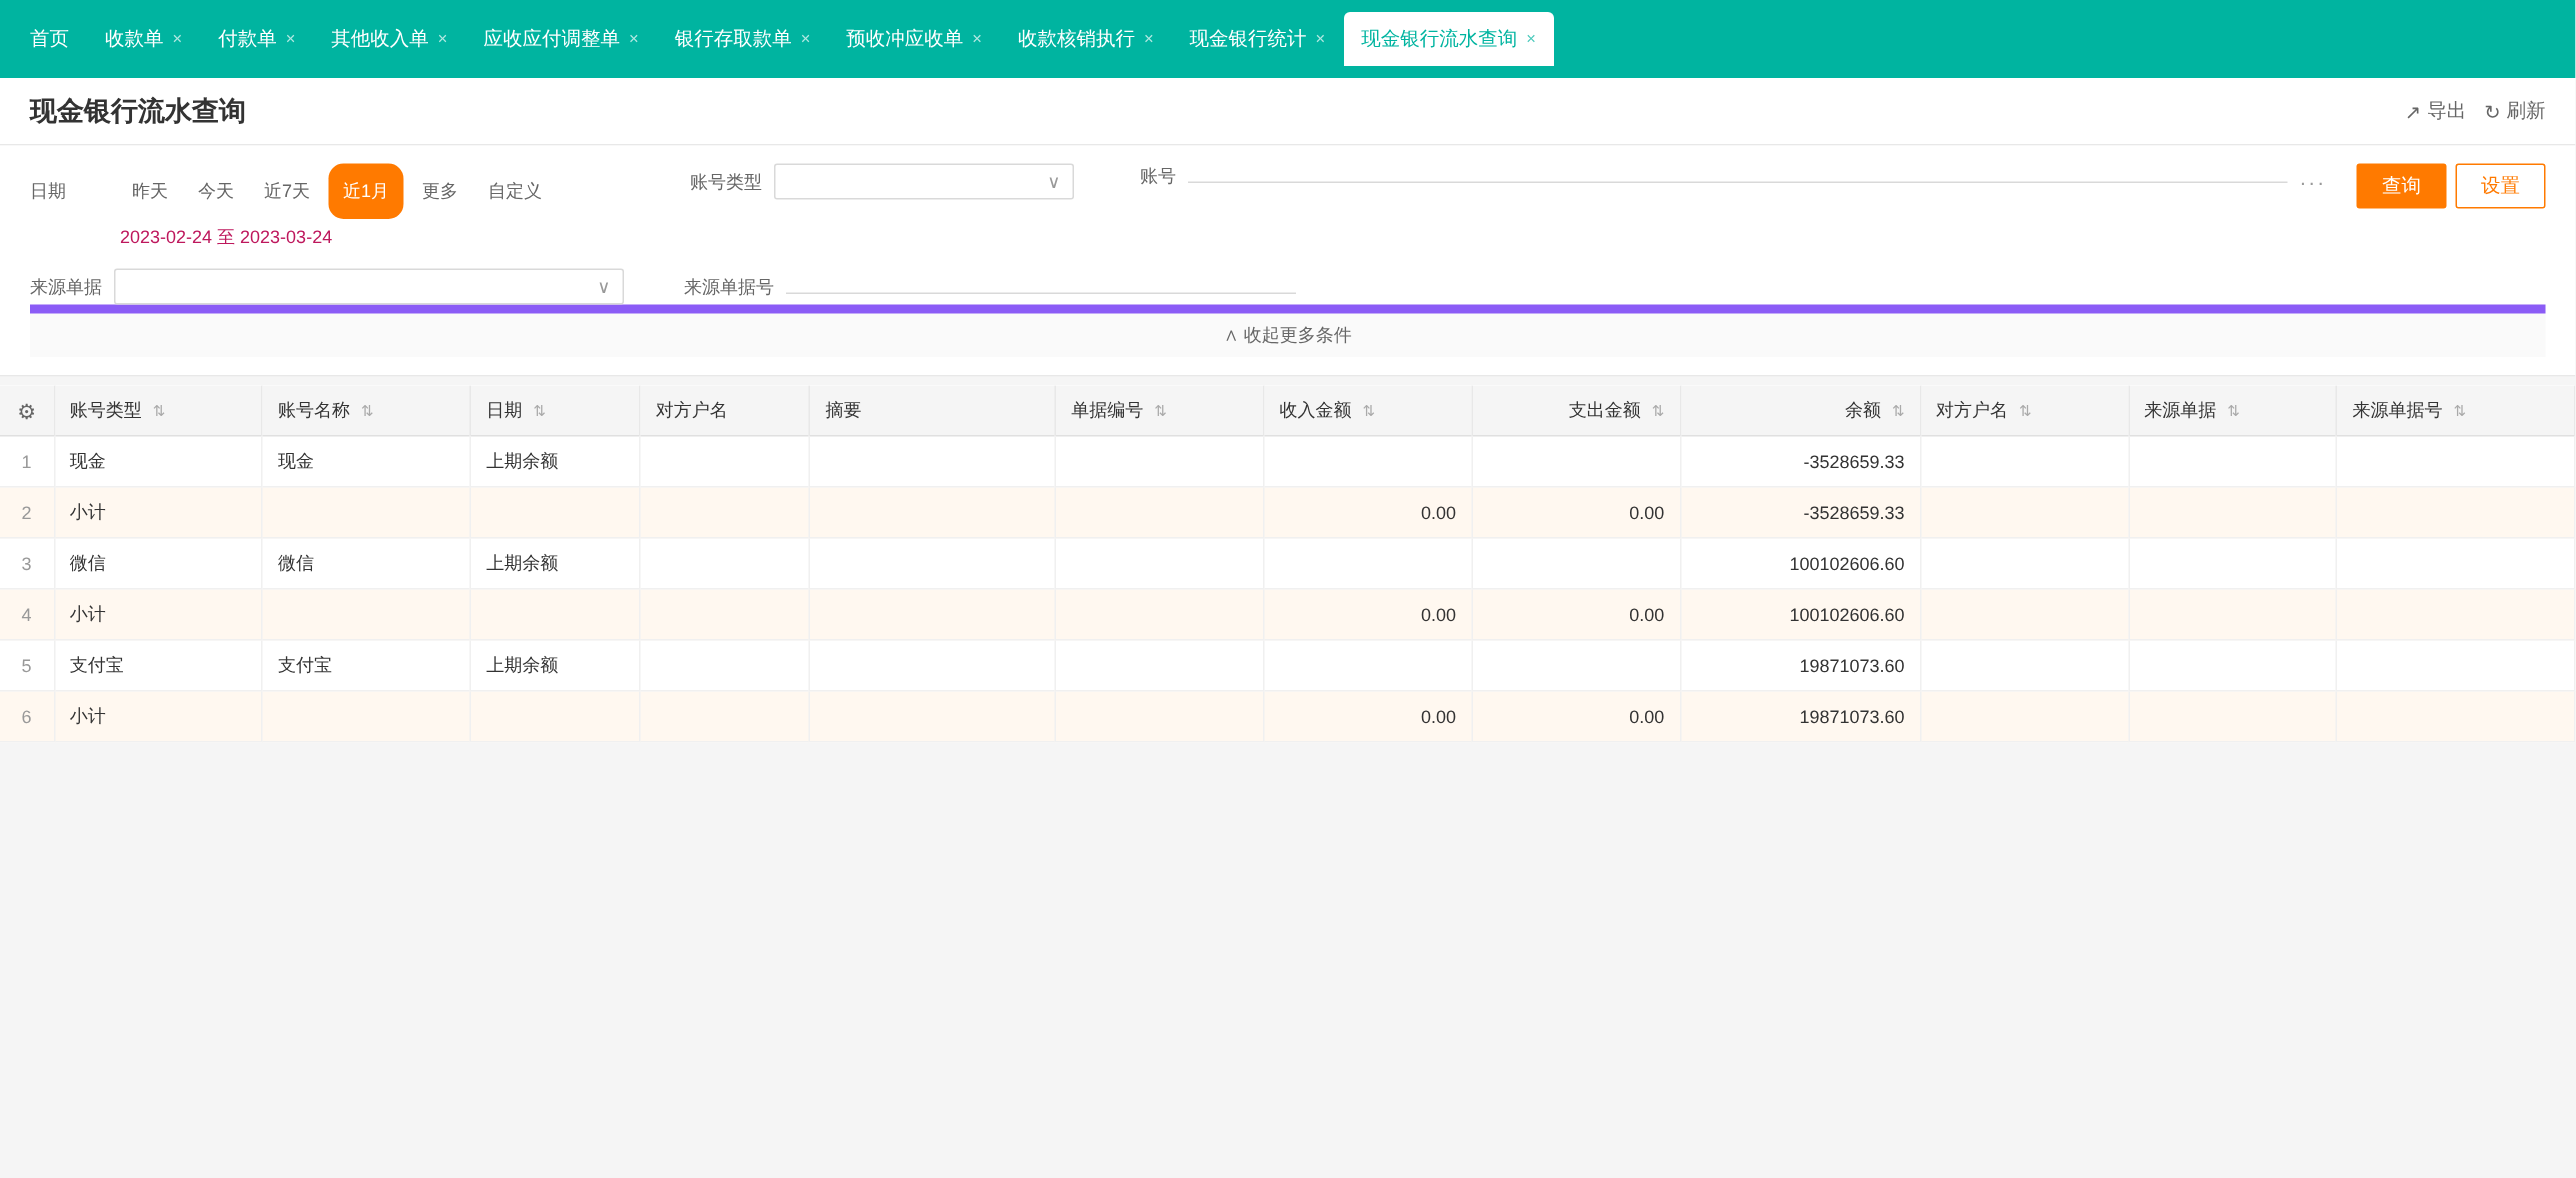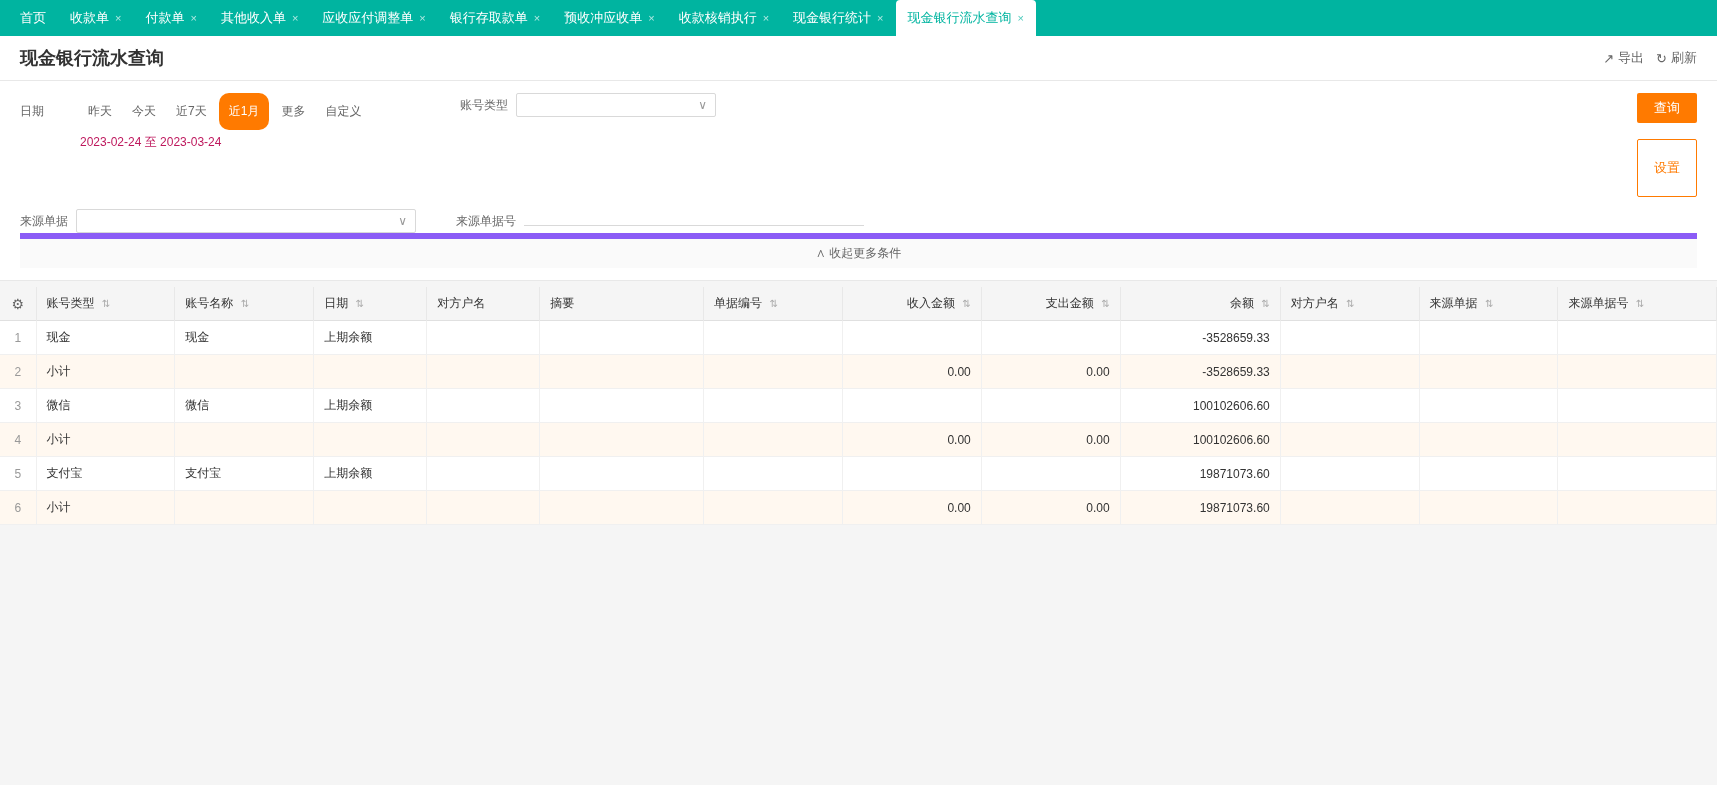--- a/index.html
+++ b/index.html
@@ -3,21 +3,21 @@
   <meta charset="utf-8">
   <style>
     * { margin: 0; padding: 0; box-sizing: border-box; }
     body { font-family: 'Microsoft YaHei', Arial, sans-serif; font-size: 12px; background: #f5f5f5; color: #333; }
 
     
     .top-nav {
       background: #00b4a0;
       display: flex;
       align-items: center;
-      height: 36px;
+      height: 52px;
       padding: 0 8px;
       overflow: hidden;
     }
     .nav-item {
       color: #fff;
       padding: 0 12px;
       height: 36px;
       display: flex;
       align-items: center;
       cursor: pointer;
@@ -108,30 +108,30 @@
       padding: 6px 16px;
       border-radius: 2px;
       cursor: pointer;
       font-size: 13px;
       min-width: 60px;
     }
     .set-btn {
       background: #fff;
       color: #ff7a00;
       border: 1px solid #ff7a00;
-      padding: 19px 16px;
+      padding: 5px 16px;
       border-radius: 2px;
       cursor: pointer;
       font-size: 13px;
       min-width: 60px;
     }
     .action-btns {
       display: flex;
-      flex-direction: column;
-      gap: 16px;
+      flex-direction: row;
+      gap: 6px;
       margin-left: auto;
     }
 
     .collapse-bar {
       text-align: center;
       padding: 6px;
       color: #666;
       cursor: pointer;
       font-size: 12px;
       background: #fafafa;
@@ -290,20 +290,25 @@
     </div>
 
     <div style="display:flex; align-items:center; gap:8px; min-width:280px;">
       <span style="color:#666; font-size:12px; white-space:nowrap;">账号类型</span>
       <div class="select-wrapper" style="min-width:200px;">
         <span style="color:#ccc; font-size:12px;"></span>
         <span class="chevron">∨</span>
       </div>
     </div>
 
+    <div style="display:flex; align-items:center; gap:8px; flex:1;">
+      <span style="color:#666; font-size:12px; white-space:nowrap;">账号</span>
+      <div style="flex:1; border-bottom:1px solid #d9d9d9; padding:4px 0; min-width:200px;"></div>
+      <span class="dotdot">...</span>
+    </div>
 
     <div class="action-btns">
       <button class="query-btn">查询</button>
       <button class="set-btn">设置</button>
     </div>
   </div>
 
   <div style="display:flex; align-items:center; gap:40px; margin-top:12px;">
     <div style="display:flex; align-items:center; gap:8px;">
       <span style="color:#666; font-size:12px; white-space:nowrap;">来源单据</span>
@@ -342,21 +347,21 @@
         <th>
           <span>日期</span>
           <span class="sort-icon">⇅</span>
         </th>
         <th>对方户名</th>
         <th style="min-width:100px;">摘要</th>
         <th>
           <span>单据编号</span>
           <span class="sort-icon">⇅</span>
         </th>
-        <th style="text-align:right;">
+        <th style="text-align:left;">
           <span>收入金额</span>
           <span class="sort-icon">⇅</span>
         </th>
         <th style="text-align:right;">
           <span>支出金额</span>
           <span class="sort-icon">⇅</span>
         </th>
         <th style="text-align:right;">
           <span>余额</span>
           <span class="sort-icon">⇅</span>

